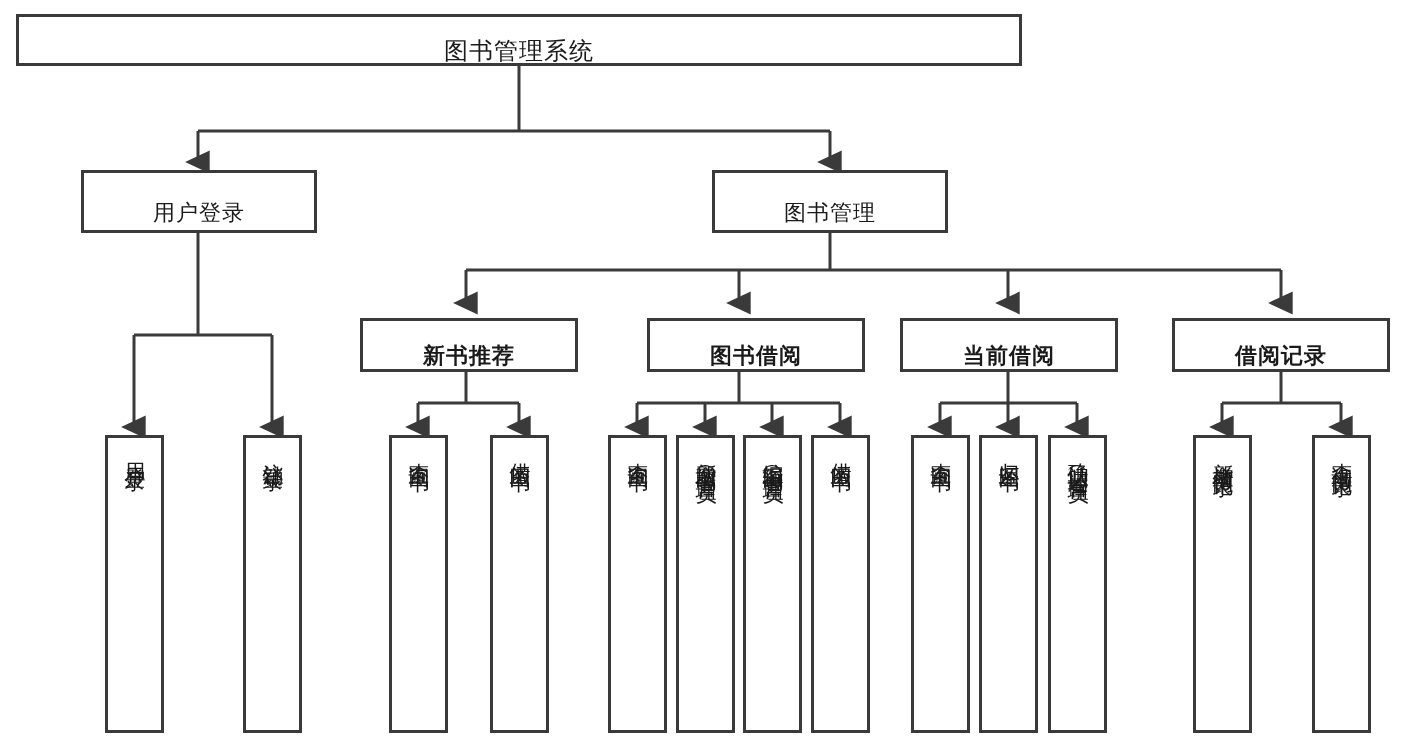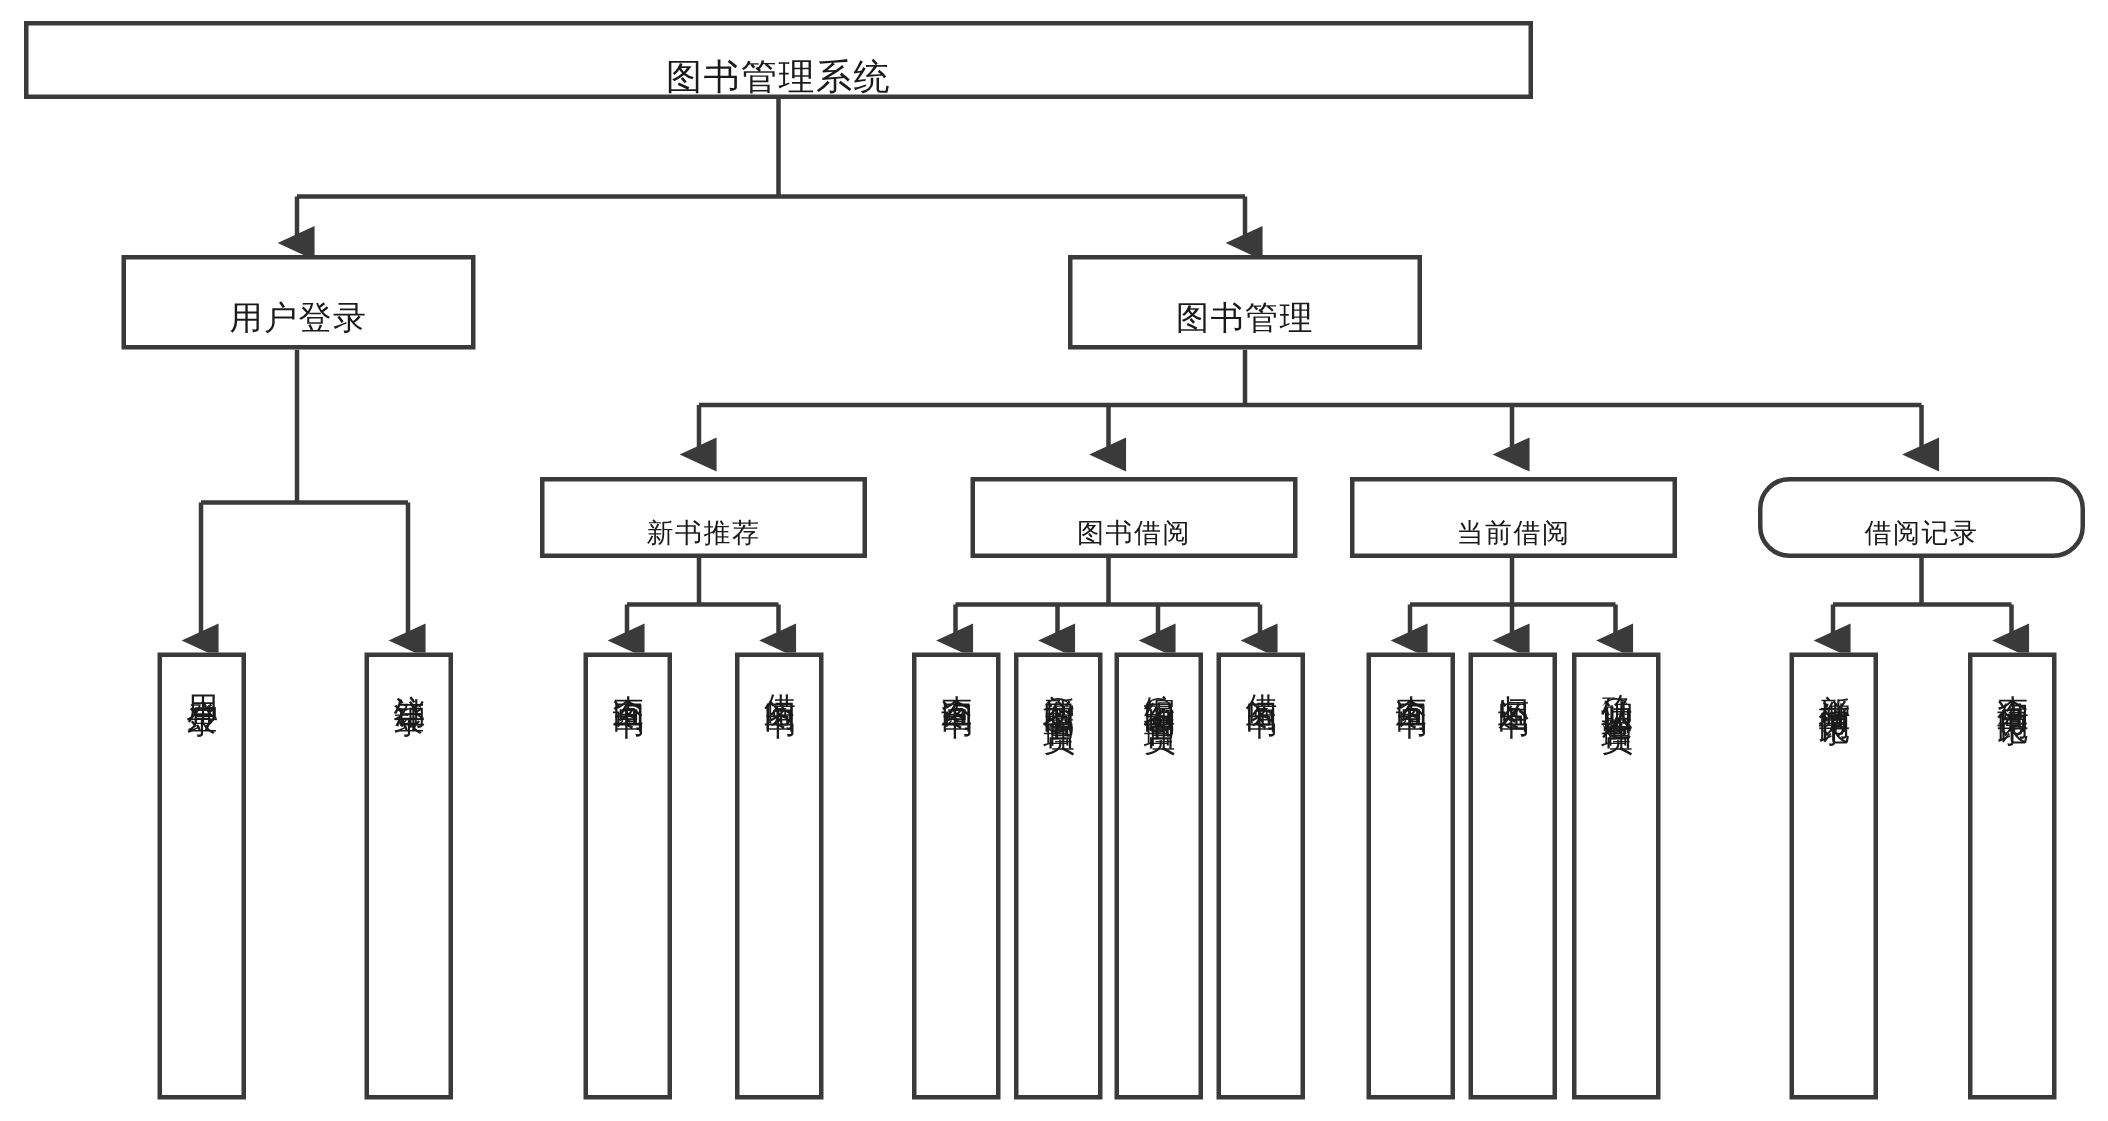--- a/index.html
+++ b/index.html
@@ -38,21 +38,22 @@
     line-height: 1.18;
     text-align: center;
   }
   .node-root {
     font-size: 24px;
   }
   .node-l2 {
     font-size: 22px;
   }
   .node-l3 {
-    font-size: 18px;
+    font-size: 22px;
+    font-weight: bold;
   }
   .node-leaf {
     font-size: 21px;
     padding: 8px 0;
     align-items: flex-start;
     justify-content: center;
   }
   .vtext {
     writing-mode: vertical-rl;
     text-orientation: upright;
@@ -147,21 +148,21 @@
 
   <div class="node node-l3" style="left:360px; top:318px; width:218px; height:54px;">
     <span class="htext">新书推荐</span>
   </div>
   <div class="node node-l3" style="left:647px; top:318px; width:218px; height:54px;">
     <span class="htext">图书借阅</span>
   </div>
   <div class="node node-l3" style="left:900px; top:318px; width:218px; height:54px;">
     <span class="htext">当前借阅</span>
   </div>
-  <div class="node node-l3" style="left:1172px; top:318px; width:218px; height:54px;border-radius:21px;">
+  <div class="node node-l3" style="left:1172px; top:318px; width:218px; height:54px;">
     <span class="htext">借阅记录</span>
   </div>
 
   <div class="node node-leaf" style="left:105px; top:435px; width:59px; height:298px;">
     <span class="vtext">用户登录</span>
   </div>
   <div class="node node-leaf" style="left:243px; top:435px; width:59px; height:298px;">
     <span class="vtext">注销登录</span>
   </div>
 

